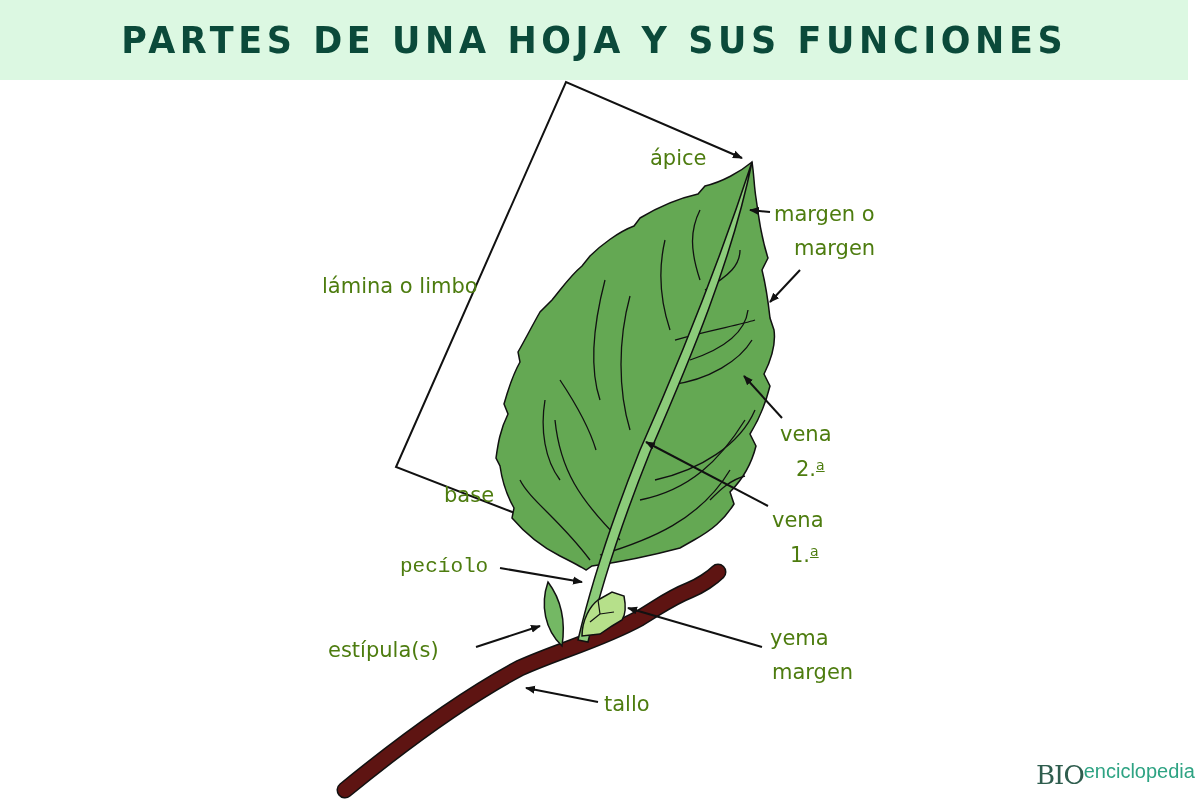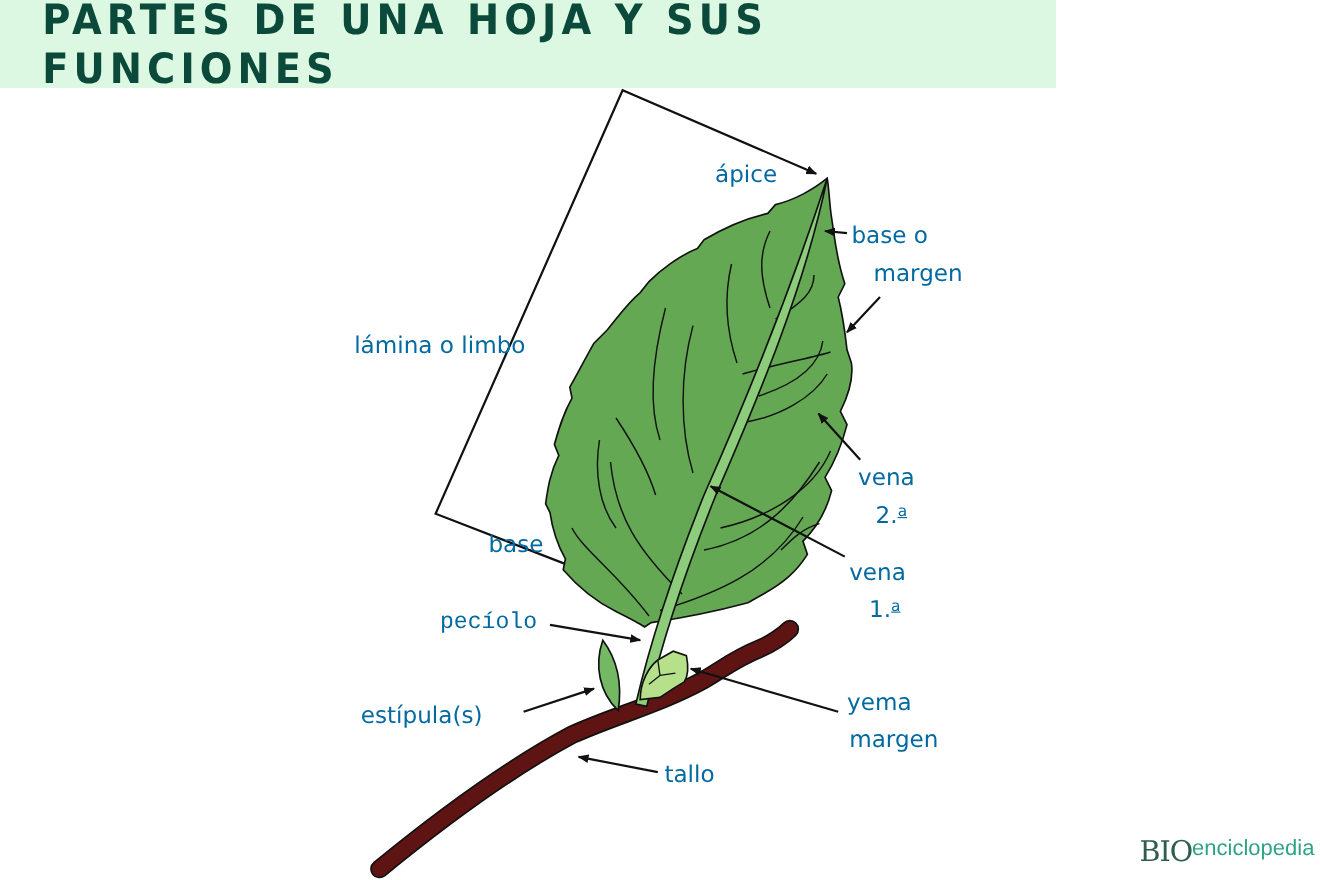--- a/index.html
+++ b/index.html
@@ -1,23 +1,23 @@
 <!DOCTYPE html>
 <html><head>
   <meta charset="utf-8">
   <style>
     html, body { margin:0; padding:0; }
     body { width:1200px; height:800px; background:#ffffff; position:relative; overflow:hidden;
            font-family:"DejaVu Sans", sans-serif; }
-    .header { position:absolute; left:0; top:0; width:960px; height:80px; background:#dcf8e2;
+    .header { position:absolute; left:0; top:0; width:1188px; height:80px; background:#dcf8e2;
               display:flex; align-items:center; justify-content:center; }
     .header h1 { margin:0; font-family:"DejaVu Sans", sans-serif; font-weight:bold; font-size:38px;
                  letter-spacing:5px; color:#0b4a3a; transform:scaleX(0.92); }
     svg.diagram { position:absolute; left:0; top:0; }
-    .lbl { position:absolute; font-family:"DejaVu Sans", sans-serif; font-size:21px; color:#0369a1;
+    .lbl { position:absolute; font-family:"DejaVu Sans", sans-serif; font-size:21px; color:#4d7c0f;
            white-space:nowrap; line-height:1; }
     .sup { font-size:14px; text-decoration:underline; vertical-align:6px; }
     .logo { position:absolute; left:1036px; top:760px; display:flex; align-items:flex-start; }
     .logo .bio { font-family:"DejaVu Serif", serif; font-size:26px; color:#2f5d4e; letter-spacing:-1px; }
     .logo .ency { font-family:"Liberation Sans", sans-serif; font-size:20px; color:#2ea383; }
   </style>
 </head>
 <body>
 
 <div class="header">
@@ -75,23 +75,23 @@
     <line x1="782" y1="418" x2="744" y2="376"></line>
     <line x1="768" y1="506" x2="646" y2="442"></line>
     <line x1="500" y1="568" x2="582" y2="582"></line>
     <line x1="476" y1="647" x2="540" y2="626"></line>
     <line x1="762" y1="647" x2="628" y2="608"></line>
     <line x1="598" y1="702" x2="526" y2="688"></line>
   </g>
 </svg>
 
 <div class="lbl" style="left:650px;top:148px;">ápice</div>
-<div class="lbl" style="left:774px;top:204px;">base o</div>
+<div class="lbl" style="left:774px;top:204px;">margen o</div>
 <div class="lbl" style="left:774px;top:238px;margin-left:20px;">margen</div>
-<div class="lbl" style="left:322px;top:304px;">lámina o limbo</div>
+<div class="lbl" style="left:322px;top:276px;">lámina o limbo</div>
 <div class="lbl" style="left:780px;top:424px;">vena</div>
 <div class="lbl" style="left:796px;top:458px;">
   <span>2.</span><span class="sup">a</span>
 </div>
 <div class="lbl" style="left:772px;top:510px;">vena</div>
 <div class="lbl" style="left:790px;top:544px;">
   <span>1.</span><span class="sup">a</span>
 </div>
 <div class="lbl" style="left:444px;top:485px;">base</div>
 <div class="lbl" style="left:400px;top:556px;font-family:Liberation Mono, monospace;">pecíolo</div>

